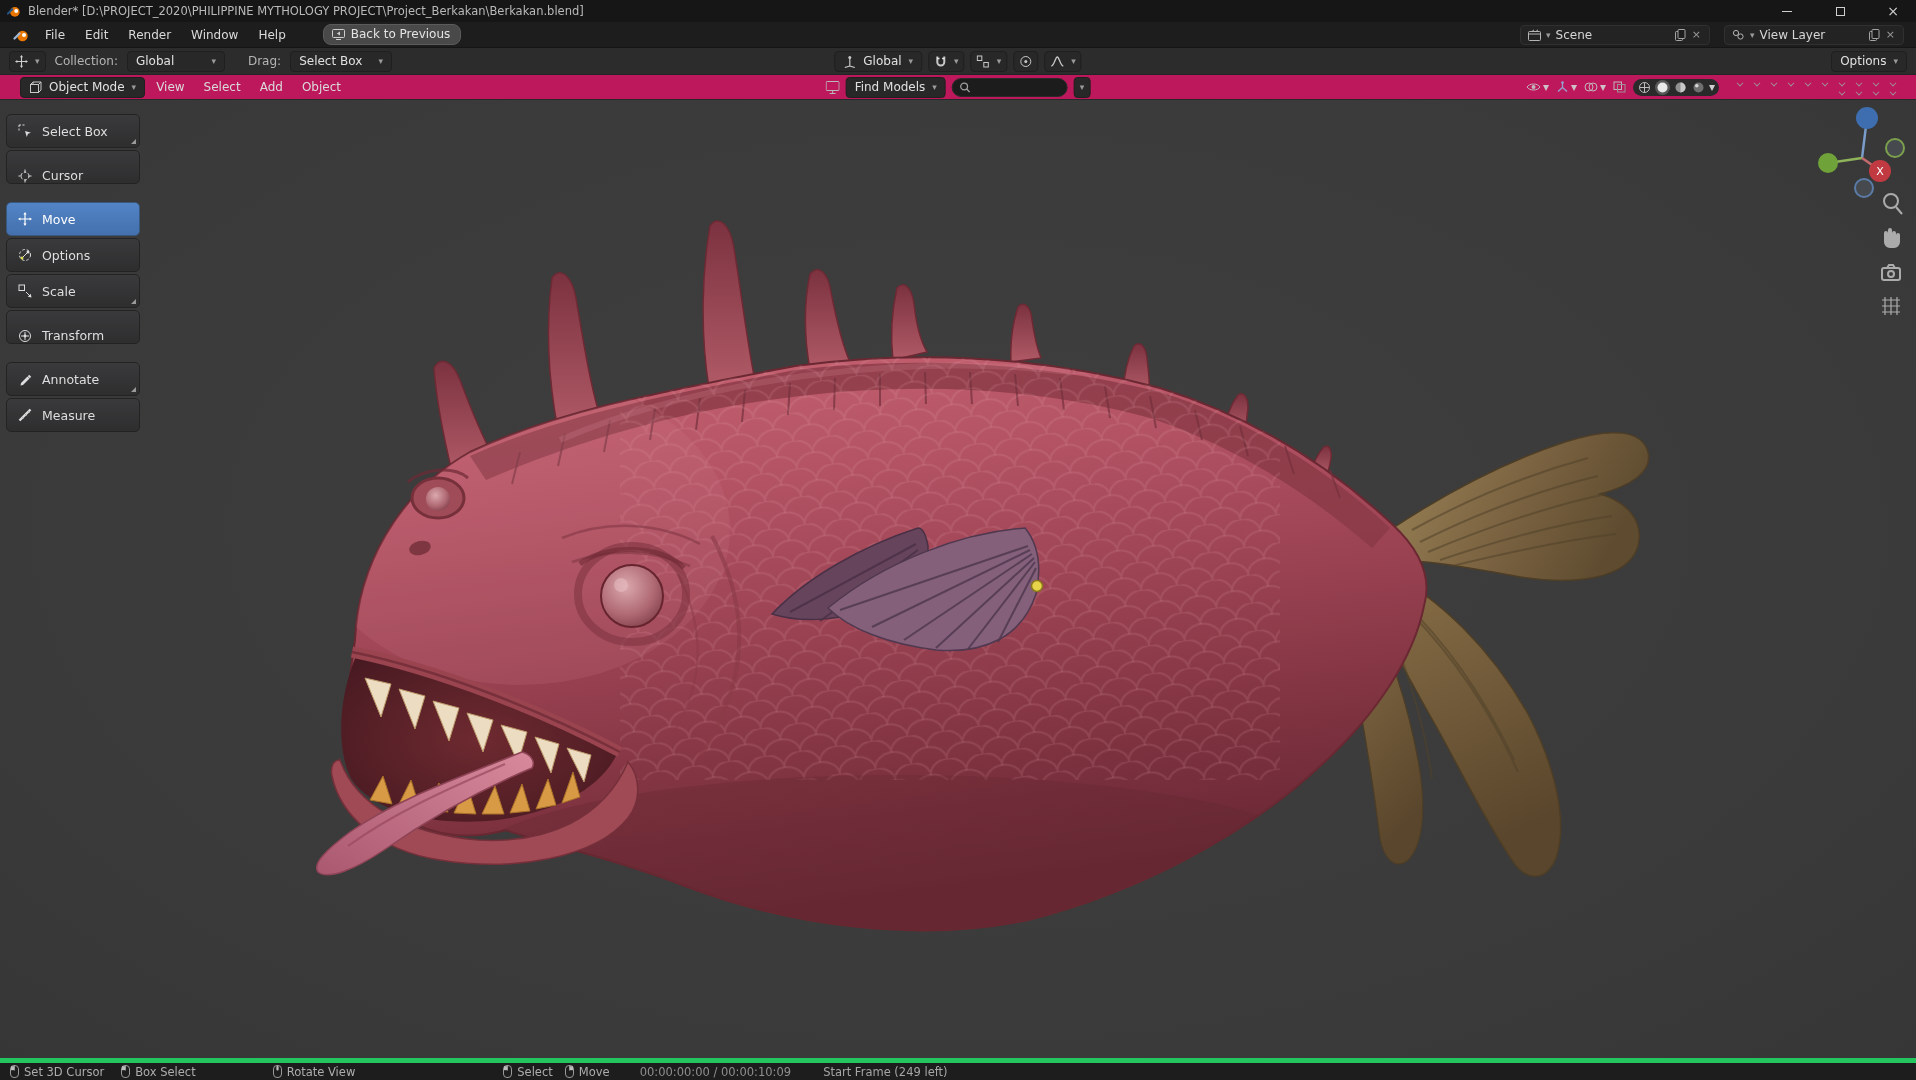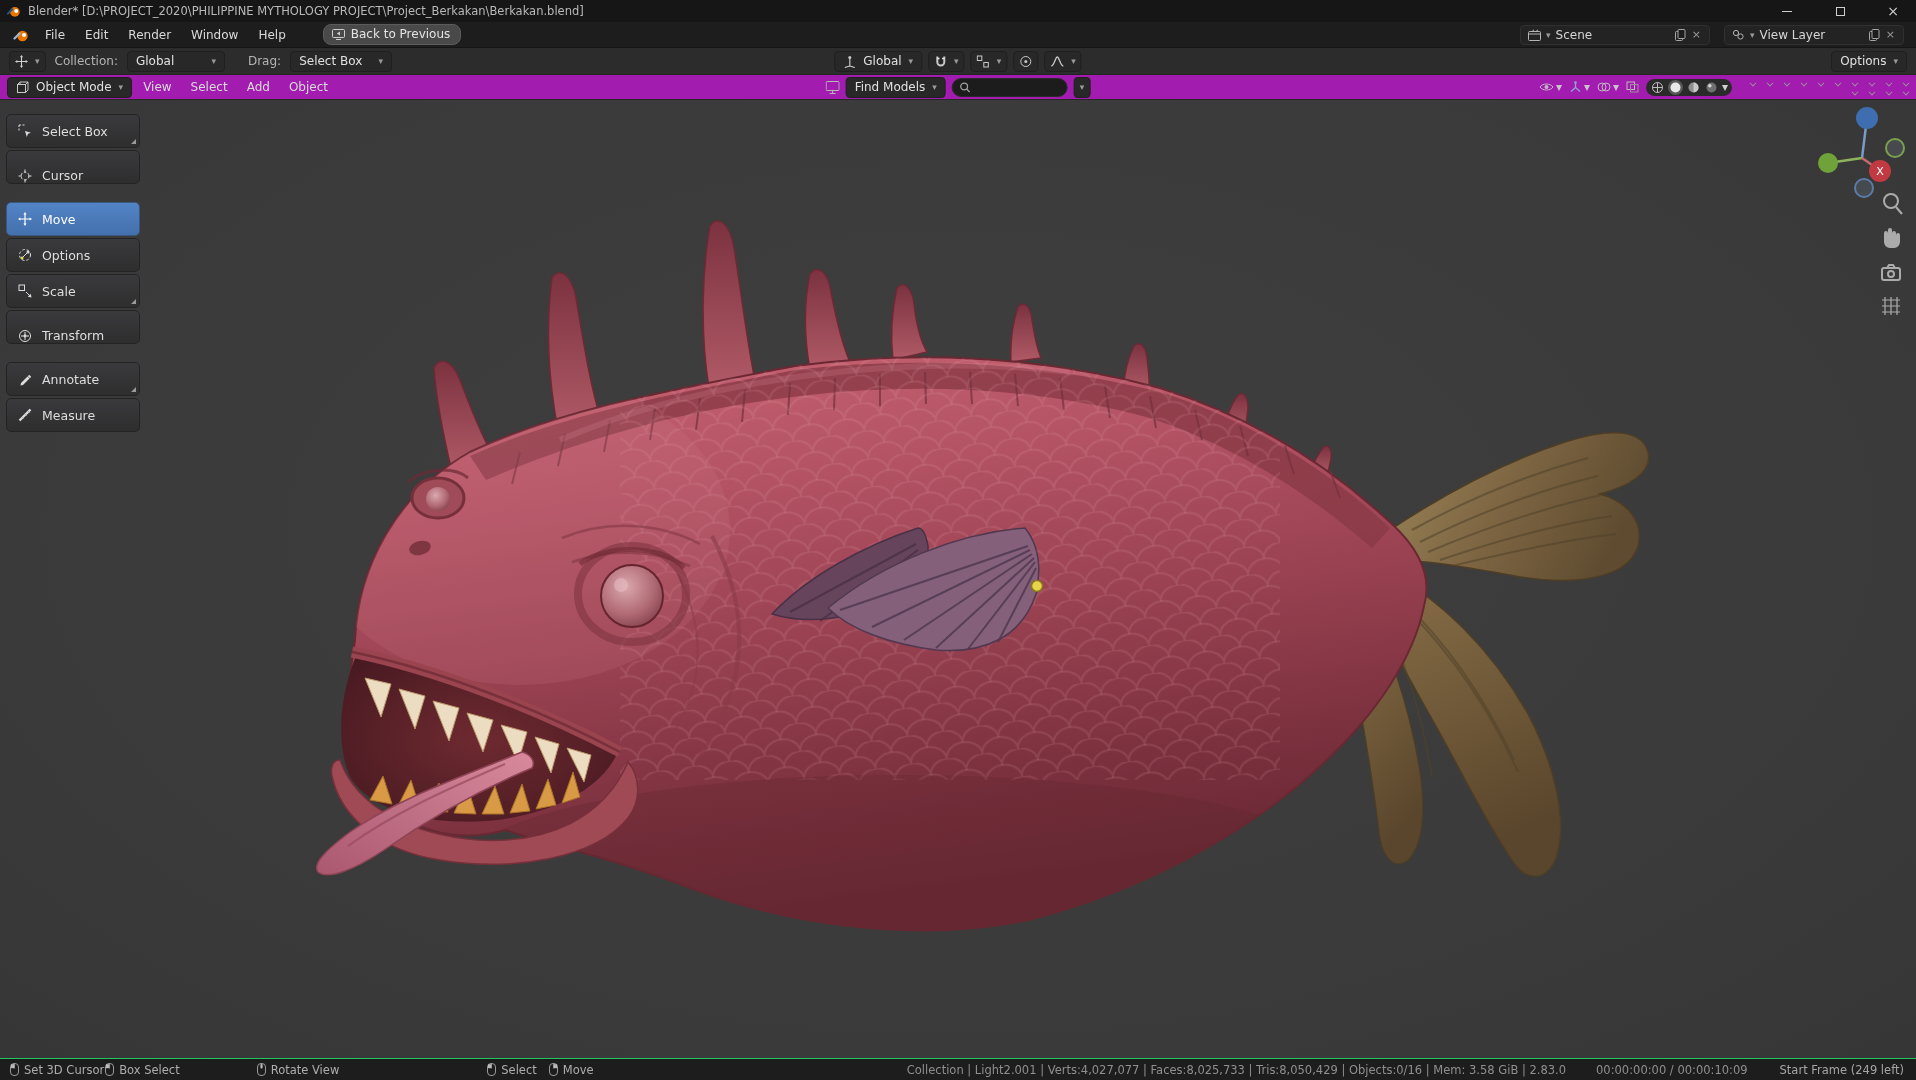--- a/index.html
+++ b/index.html
@@ -34,22 +34,22 @@
   .toolsettings { height:27px; background:#2c2c2c; border-bottom:1px solid #242424;
                   display:flex; align-items:center; gap:9px; padding:0 9px; flex:none; position:relative; }
   .ts-label { color:#b4b4b4; }
   .dd { background:#282828; border:1px solid #1f1f1f; border-radius:4px; padding:2px 8px;
         display:flex; align-items:center; gap:7px; color:#e0e0e0; height:21px; }
   .dd.icon-only { padding:2px 5px; }
   .ts-center { position:absolute; left:50%; transform:translateX(-50%); display:flex; gap:6px; align-items:center; }
   .ts-right { margin-left:auto; }
 
   
-  .vpheader { height:25px; background:#a21caf; border-bottom:1px solid #272727;
-              display:flex; align-items:center; gap:3px; padding:0 7px; flex:none; position:relative; }
+  .vpheader { height:25px; background:#be185d; border-bottom:1px solid #272727;
+              display:flex; align-items:center; gap:3px; padding:0 20px; flex:none; position:relative; }
   .vpheader .menu-item { padding:3px 8px; }
   .vh-center { position:absolute; left:50%; transform:translateX(-50%); display:flex; gap:6px; align-items:center; }
   .searchbox { background:#1c1c1c; border:1px solid #2a2a2a; border-radius:10px; height:19px; width:116px;
                display:flex; align-items:center; gap:4px; padding:0 7px; }
   .searchbox input { background:transparent; border:none; outline:none; color:#ddd; width:80px; font-size:11px; }
   .vh-right { margin-left:auto; display:flex; align-items:center; gap:7px; }
   .icon-btn { display:flex; align-items:center; gap:2px; opacity:.92; }
   .shade-group { display:flex; align-items:center; gap:3px; background:#2a2a2a; border-radius:9px; padding:1px 4px; }
   .shade-ico.active { background:#585858; border-radius:8px; }
   .shade-ico { display:flex; padding:1px; }
@@ -65,24 +65,24 @@
   .toolrail { position:absolute; left:6px; top:14px; width:134px; display:flex; flex-direction:column; gap:2px; z-index:3; }
   .tool-btn { height:34px; background:linear-gradient(#3a3a3c,#2e2e2f); border:1px solid #232323; border-radius:5px;
               display:flex; align-items:center; gap:10px; padding:0 10px; color:#dedede; font-size:12.5px; position:relative; }
   .tool-btn.active { background:linear-gradient(#5284c6,#4470ad); border-color:#39587f; color:#fff; }
   .tool-btn.gap-after { margin-bottom:16px;align-items:flex-end; }
   .tool-btn.has-sub::after { content:''; position:absolute; right:3px; bottom:3px;
               border-style:solid; border-width:0 0 5px 5px; border-color:transparent transparent #9a9a9a transparent; }
   .tico { width:15px; display:flex; justify-content:center; flex:none; }
 
   
-  .statusbar { height:22px; background:#1d1d1d; border-top:1px solid #22c55e; display:flex; align-items:center;
+  .statusbar { height:22px; background:#1d1d1d; border-top:5px solid #22c55e; display:flex; align-items:center;
                padding:0 12px 0 10px; font-size:11.5px; color:#adadad; flex:none; }
   .sb-hint { display:flex; align-items:center; gap:5px; white-space:nowrap; }
-  .sb-hint:nth-child(2){ margin-left:1px; }
+  .sb-hint:nth-child(2){ margin-left:17px; }
   .sb-hint:nth-child(3){ margin-left:77px;text-align:center; }
   .sb-hint:nth-child(4){ margin-left:148px; }
   .sb-hint:nth-child(5){ margin-left:12px; }
   .sb-stats { margin-left:auto; color:#8f8f8f; white-space:nowrap; }
   .sb-time { margin-left:30px; color:#8f8f8f; white-space:nowrap; }
   .sb-job { margin-left:32px; color:#a5a5a5; white-space:nowrap; }
 </style>
 </head>
 <body>
 
@@ -606,16 +606,15 @@
     <span>Select</span>
   </span>
   <span class="sb-hint">
     <svg width="9" height="13" viewBox="0 0 9 13">
         <rect x="0.5" y="0.5" width="8" height="12" rx="3.5" stroke="#999" fill="none"></rect>
         <path d="M4.5,0.5 v5" stroke="#999"></path>
         <path d="M5,1.2 h3 v4 h-3 z" fill="#bbb"></path>
       </svg>
     <span>Move</span>
   </span>
-  <span class="sb-stats">Collection | Light2.001 | Verts:4,027,077 | Faces:8,025,733 | Tris:8,050,429 | Objects:0/16 | Mem: 3.58 GiB | 2.83.0</span>
   <span class="sb-time">00:00:00:00 / 00:00:10:09</span>
   <span class="sb-job">Start Frame (249 left)</span>
 </div>
 
 </body></html>

